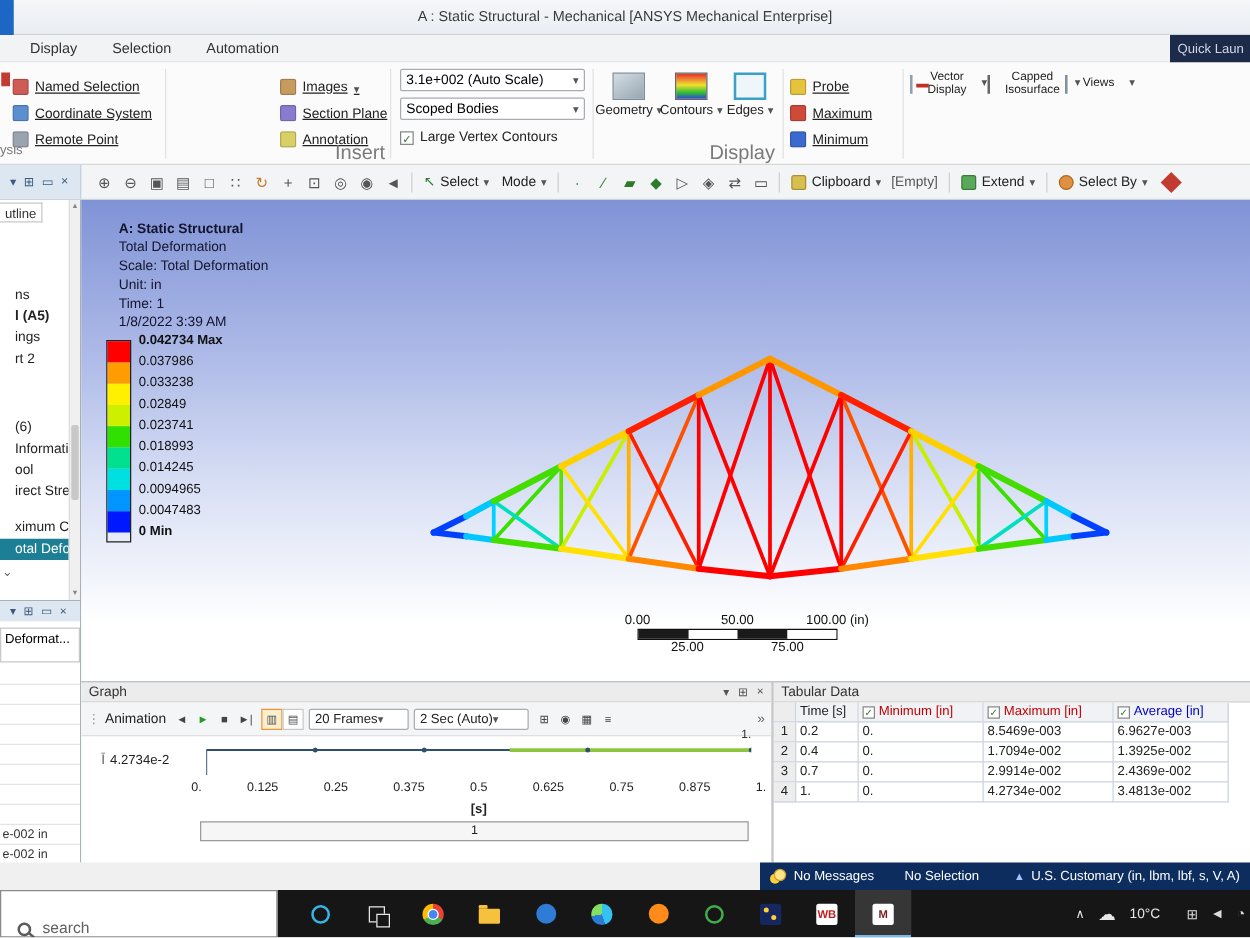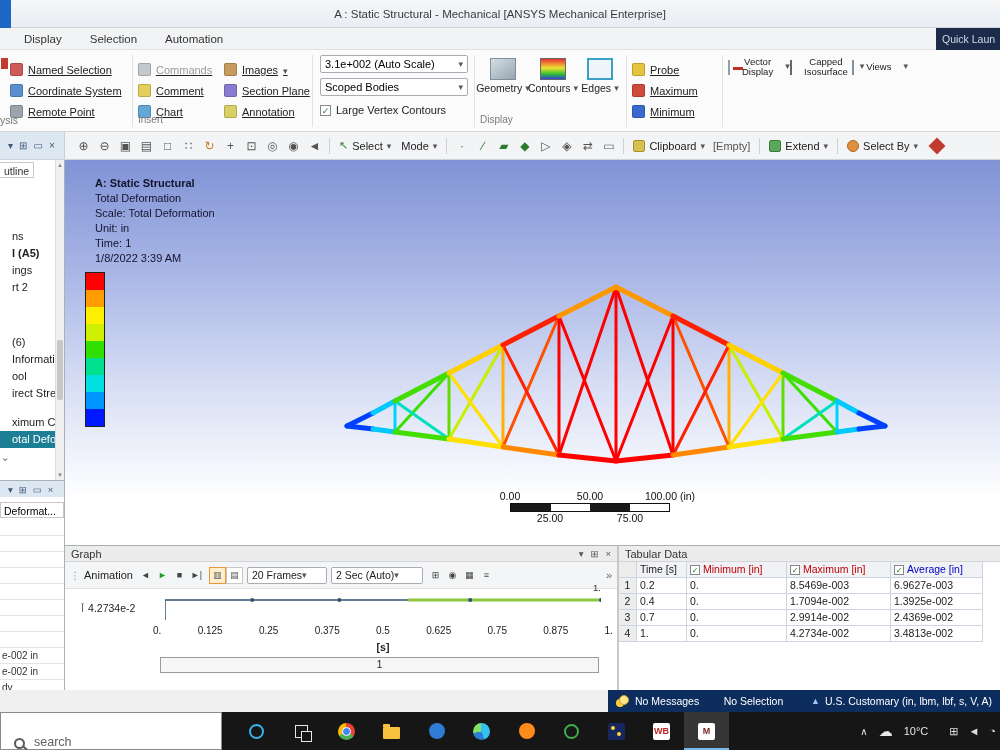--- a/index.html
+++ b/index.html
@@ -29,21 +29,21 @@
   .rb-edge-label { position:absolute; left:0; top:64px; font-size:10.5px; color:#777; }
   .rsep { position:absolute; top:5px; height:72px; width:1px; background:#e2e2e2; }
   .rgroup { position:absolute; top:5px; }
   .rbtn { height:21px; display:flex; align-items:flex-end; gap:5px; font-size:11px; color:#222; cursor:default; white-space:nowrap;text-decoration:underline; }
   .ric { width:13px; height:13px; border-radius:2px; flex:none; border:1px solid rgba(0,0,0,.18); }
   .ic-ns{background:#cf5b56;} .ic-cs{background:#5b8fcf;} .ic-rp{background:#9aa4ae;}
   .ic-cmd{background:#c3c9cf;} .ic-cm{background:#e3cf5a;} .ic-ch{background:#64a8d8;}
   .ic-im{background:#c79a5e;} .ic-sp{background:#8a7ad0;} .ic-an{background:#d8d064;}
   .ic-probe{background:#e6c33c;} .ic-max{background:#d04a3a;} .ic-min{background:#3a6ad0;}
   .dis { color:#9a9a9a; }
-  .rgl { position:absolute; top:64px; font-size:10px; color:#7a7a7a; text-align:left; }
+  .rgl { position:absolute; top:64px; font-size:16px; color:#7a7a7a; text-align:right; }
   .g4 { display:flex; flex-direction:column; gap:5px; }
   .combo { width:148px; height:18px; border:1px solid #a8adb4; background:#fff; border-radius:2px;
     display:flex; align-items:center; justify-content:space-between; font-size:11px; padding:0 4px; white-space:nowrap; }
   .caret { font-size:9px; color:#555; }
   .rcheck { display:flex; align-items:center; gap:5px; font-size:11px; color:#222; margin-top:3px; }
   .cbx { width:11px; height:11px; border:1px solid #888; background:#fff; font-size:9px; line-height:10px;
     text-align:center; color:#2a7a2a; flex:none; }
   .g5 { display:flex; gap:4px; }
   .rbig { width:46px; display:flex; flex-direction:column; align-items:center; gap:2px; padding-top:3px;
     font-size:10.5px; color:#222; cursor:default; }
@@ -89,21 +89,21 @@
   .tree-chevron { position:absolute; left:4px; top:294px; font-size:10px; color:#555; display:inline-block; transform:rotate(90deg); }
   .tree-scroll { position:absolute; right:0; top:0; bottom:0; width:9px; background:#f0f0f0; border-left:1px solid #ddd; }
   .tree-scroll .arr { display:block; text-align:center; font-size:6px; color:#888; height:10px; line-height:10px; }
   .tree-scroll .thumb { position:absolute; left:1px; right:1px; top:180px; height:60px; background:#c8c8c8; border-radius:2px; }
   .tree-scroll .arr.dn { position:absolute; bottom:0; left:0; right:0; }
 
   .details-panel { position:absolute; left:0; top:480px; width:65px; height:210px; background:#fff;
     border-right:1px solid #a8b0b8; border-top:1px solid #a8b0b8; overflow:hidden; }
   .det-ctrls { height:16px; background:#dde7f2; display:flex; align-items:center; gap:6px;
     padding-left:8px; color:#3c5a7a; font-size:9.5px; }
-  .det-tab { height:16px; line-height:16px; font-size:10.5px; border:1px solid #c8c8c8; background:#fff;
+  .det-tab { height:28px; line-height:16px; font-size:10.5px; border:1px solid #c8c8c8; background:#fff;
     padding-left:3px; margin-top:5px; white-space:nowrap; overflow:hidden; }
   .det-rows { margin-top:2px; }
   .det-row { height:16px; line-height:16px; font-size:10px; color:#333; padding-left:2px;
     border-bottom:1px solid #e4e4e4; white-space:nowrap; overflow:hidden; }
 
   
   .viewport { position:absolute; left:65px; top:160px; width:935px; height:385px; overflow:hidden;
     background:linear-gradient(180deg,#8093d6 0%,#aab7e6 30%,#d9e0f5 60%,#ffffff 88%,#ffffff 100%); }
   .vp-legend { position:absolute; left:30px; top:16px; font-size:11px; color:#14142e; line-height:15px; }
   .vp-legend-title { font-weight:bold; }
@@ -248,34 +248,20 @@
         <span class="ric ic-cs"></span>
         <span>Coordinate System</span>
       </div>
       <div class="rbtn">
         <span class="ric ic-rp"></span>
         <span>Remote Point</span>
       </div>
     </div>
     <div class="rsep" style="left:132px;"></div>
 
-    <div class="rgroup" style="left:138px;width:80px;">
-      <div class="rbtn">
-        <span class="ric ic-cmd"></span>
-        <span class="dis">Commands</span>
-      </div>
-      <div class="rbtn">
-        <span class="ric ic-cm"></span>
-        <span>Comment</span>
-      </div>
-      <div class="rbtn">
-        <span class="ric ic-ch"></span>
-        <span>Chart</span>
-      </div>
-    </div>
 
     <div class="rgroup" style="left:224px;width:84px;">
       <div class="rbtn">
         <span class="ric ic-im"></span>
         <span>Images</span>
         <span class="caret">▾</span>
       </div>
       <div class="rbtn">
         <span class="ric ic-sp"></span>
         <span>Section Plane</span>
@@ -490,20 +476,32 @@
       <div class="colorbar" id="colorbar">
           <div class="band" style="background: rgb(255, 0, 0);"></div>
           <div class="band" style="background: rgb(255, 157, 0);"></div>
           <div class="band" style="background: rgb(255, 240, 0);"></div>
           <div class="band" style="background: rgb(205, 240, 0);"></div>
           <div class="band" style="background: rgb(47, 224, 0);"></div>
           <div class="band" style="background: rgb(0, 224, 142);"></div>
           <div class="band" style="background: rgb(0, 224, 224);"></div>
           <div class="band" style="background: rgb(0, 150, 255);"></div>
           <div class="band" style="background: rgb(0, 24, 255);"></div>
+        </div>
+      <div class="colorbar-labels" id="colorbar-labels">
+          <div class="scale-label b">0.042734 Max</div>
+          <div class="scale-label">0.037986</div>
+          <div class="scale-label">0.033238</div>
+          <div class="scale-label">0.02849</div>
+          <div class="scale-label">0.023741</div>
+          <div class="scale-label">0.018993</div>
+          <div class="scale-label">0.014245</div>
+          <div class="scale-label">0.0094965</div>
+          <div class="scale-label">0.0047483</div>
+          <div class="scale-label b">0 Min</div>
         </div>
     </div>
 
     <svg class="truss" viewBox="0 0 935 385" xmlns="http://www.w3.org/2000/svg">
       <g stroke-linecap="round" stroke-width="3">
         <line x1="330" y1="272" x2="330" y2="241" stroke="#00d2ff"></line>
         <line x1="330" y1="272" x2="384" y2="213" stroke="#3ce000"></line>
         <line x1="330" y1="241" x2="384" y2="279" stroke="#00e0c0"></line>
         <line x1="384" y1="279" x2="384" y2="213" stroke="#60e000"></line>
         <line x1="384" y1="279" x2="438" y2="185" stroke="#c8ee00"></line>

